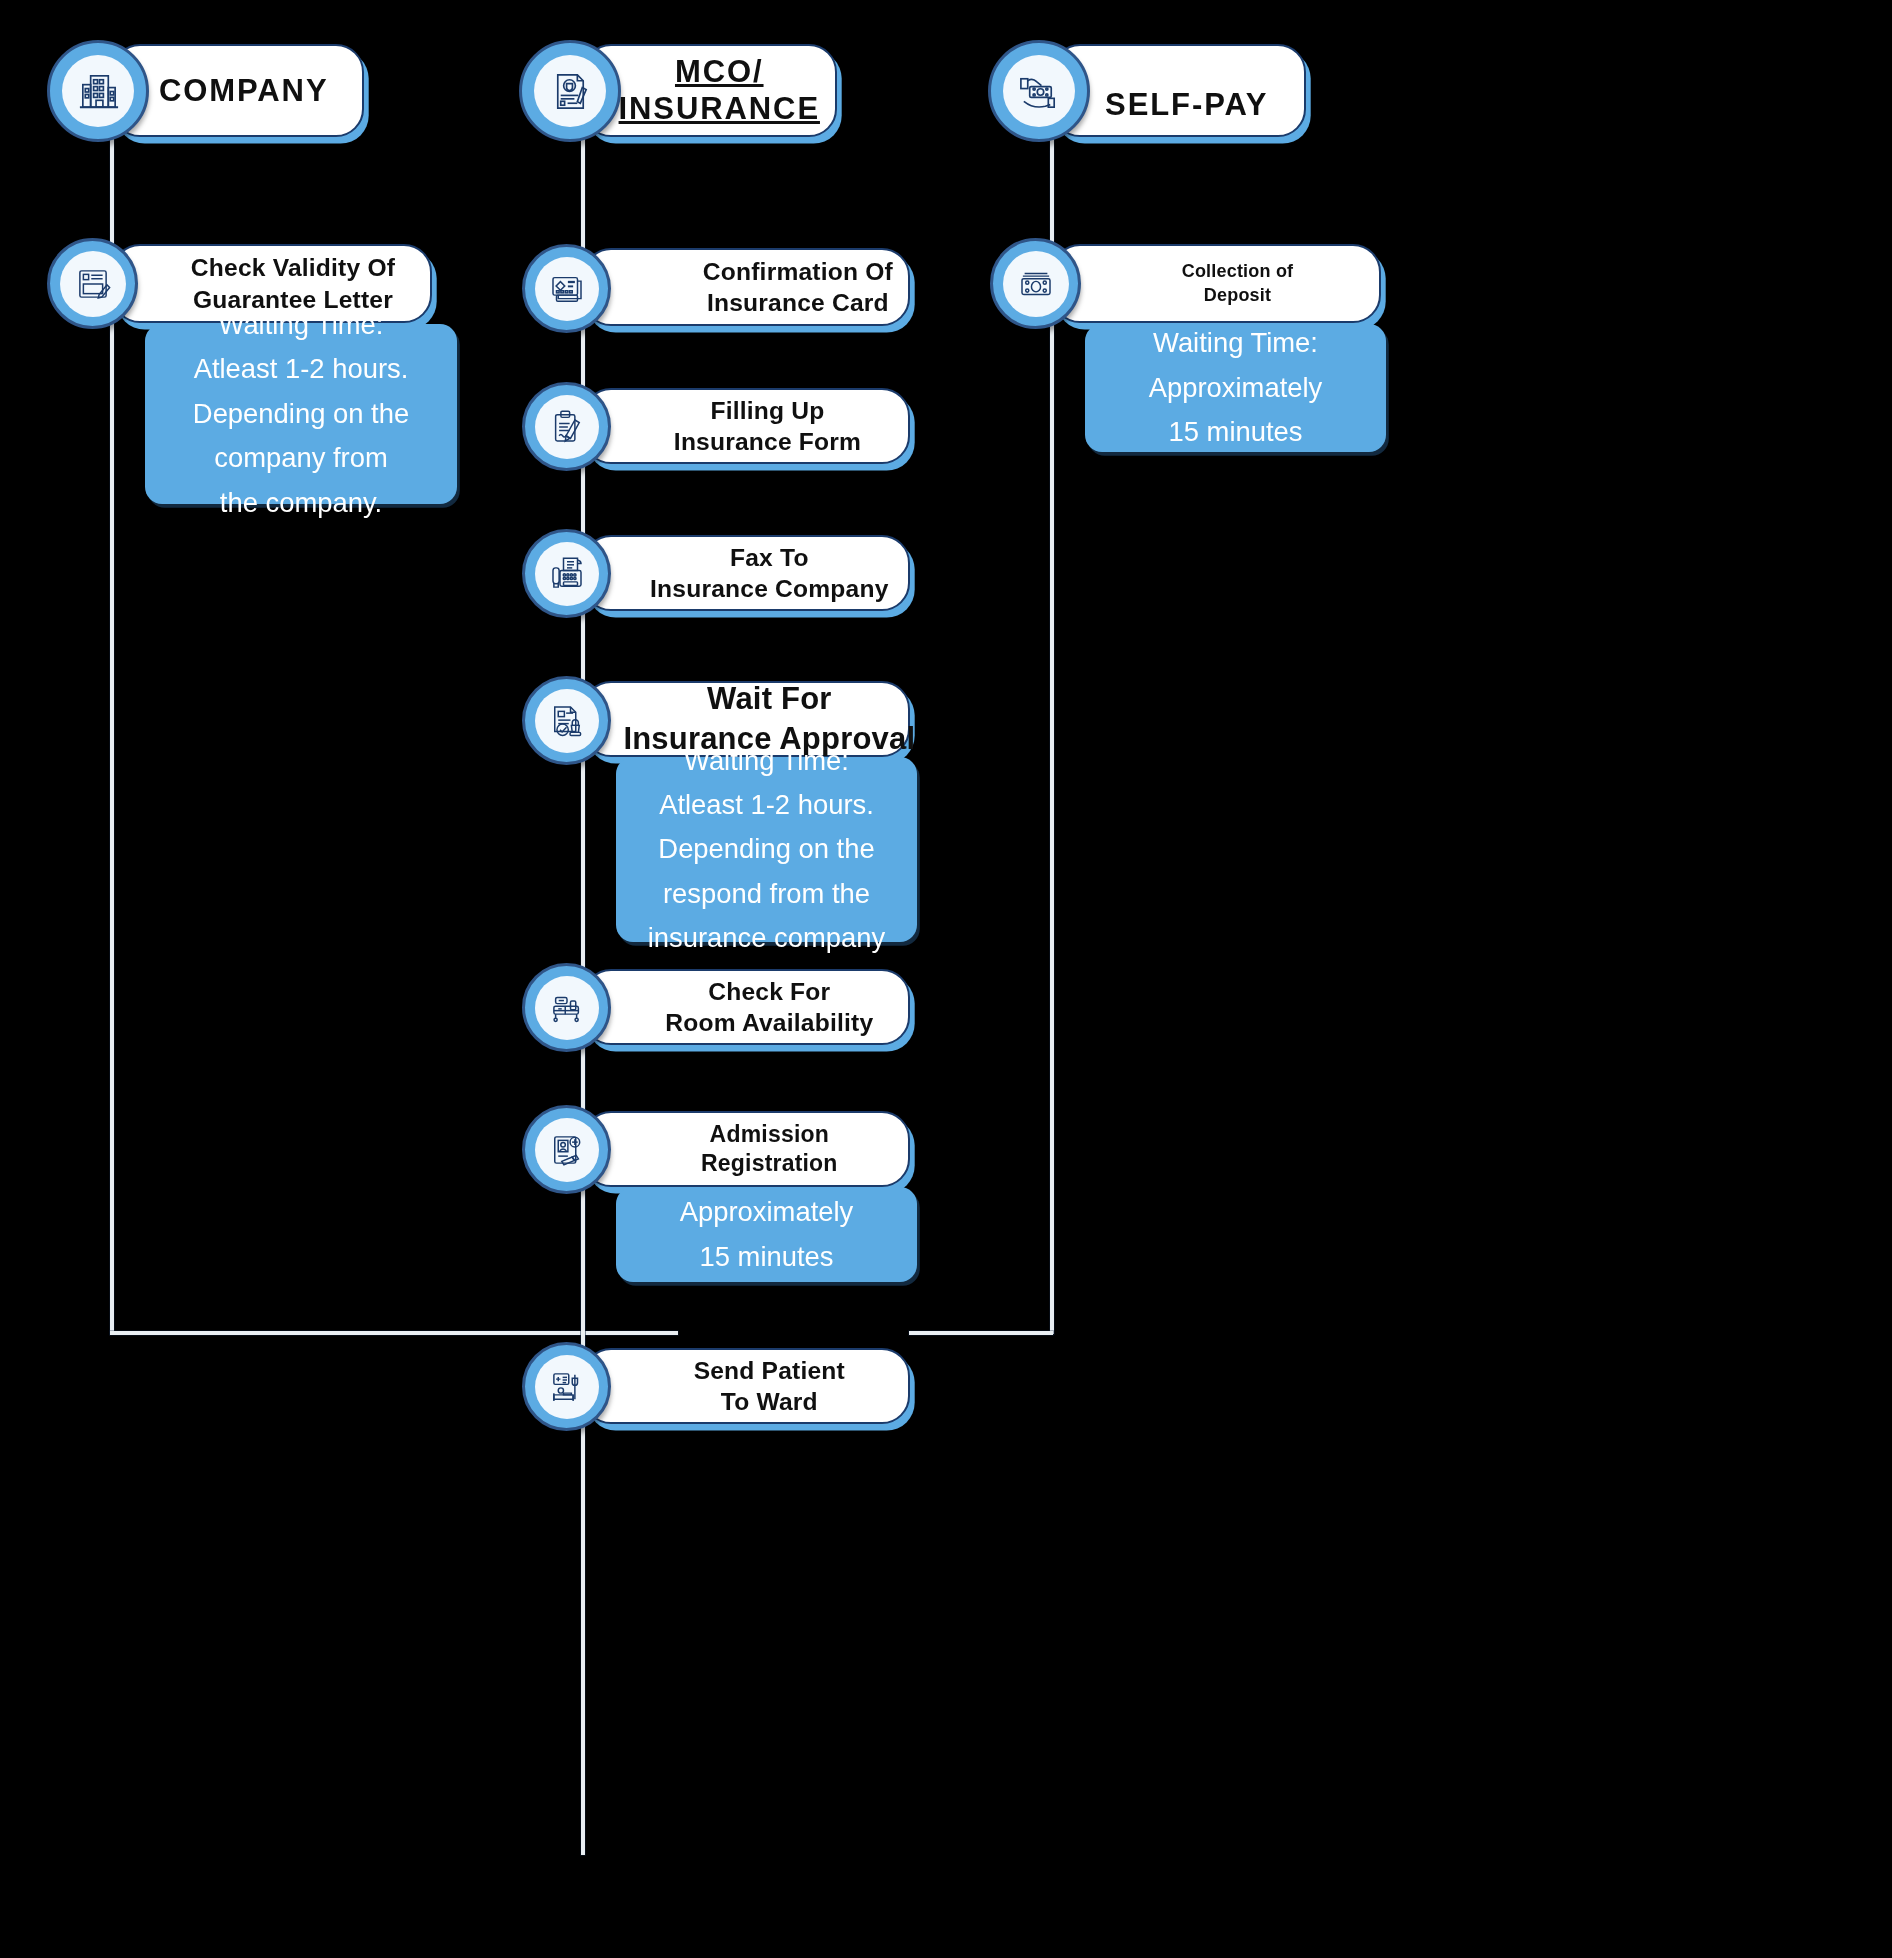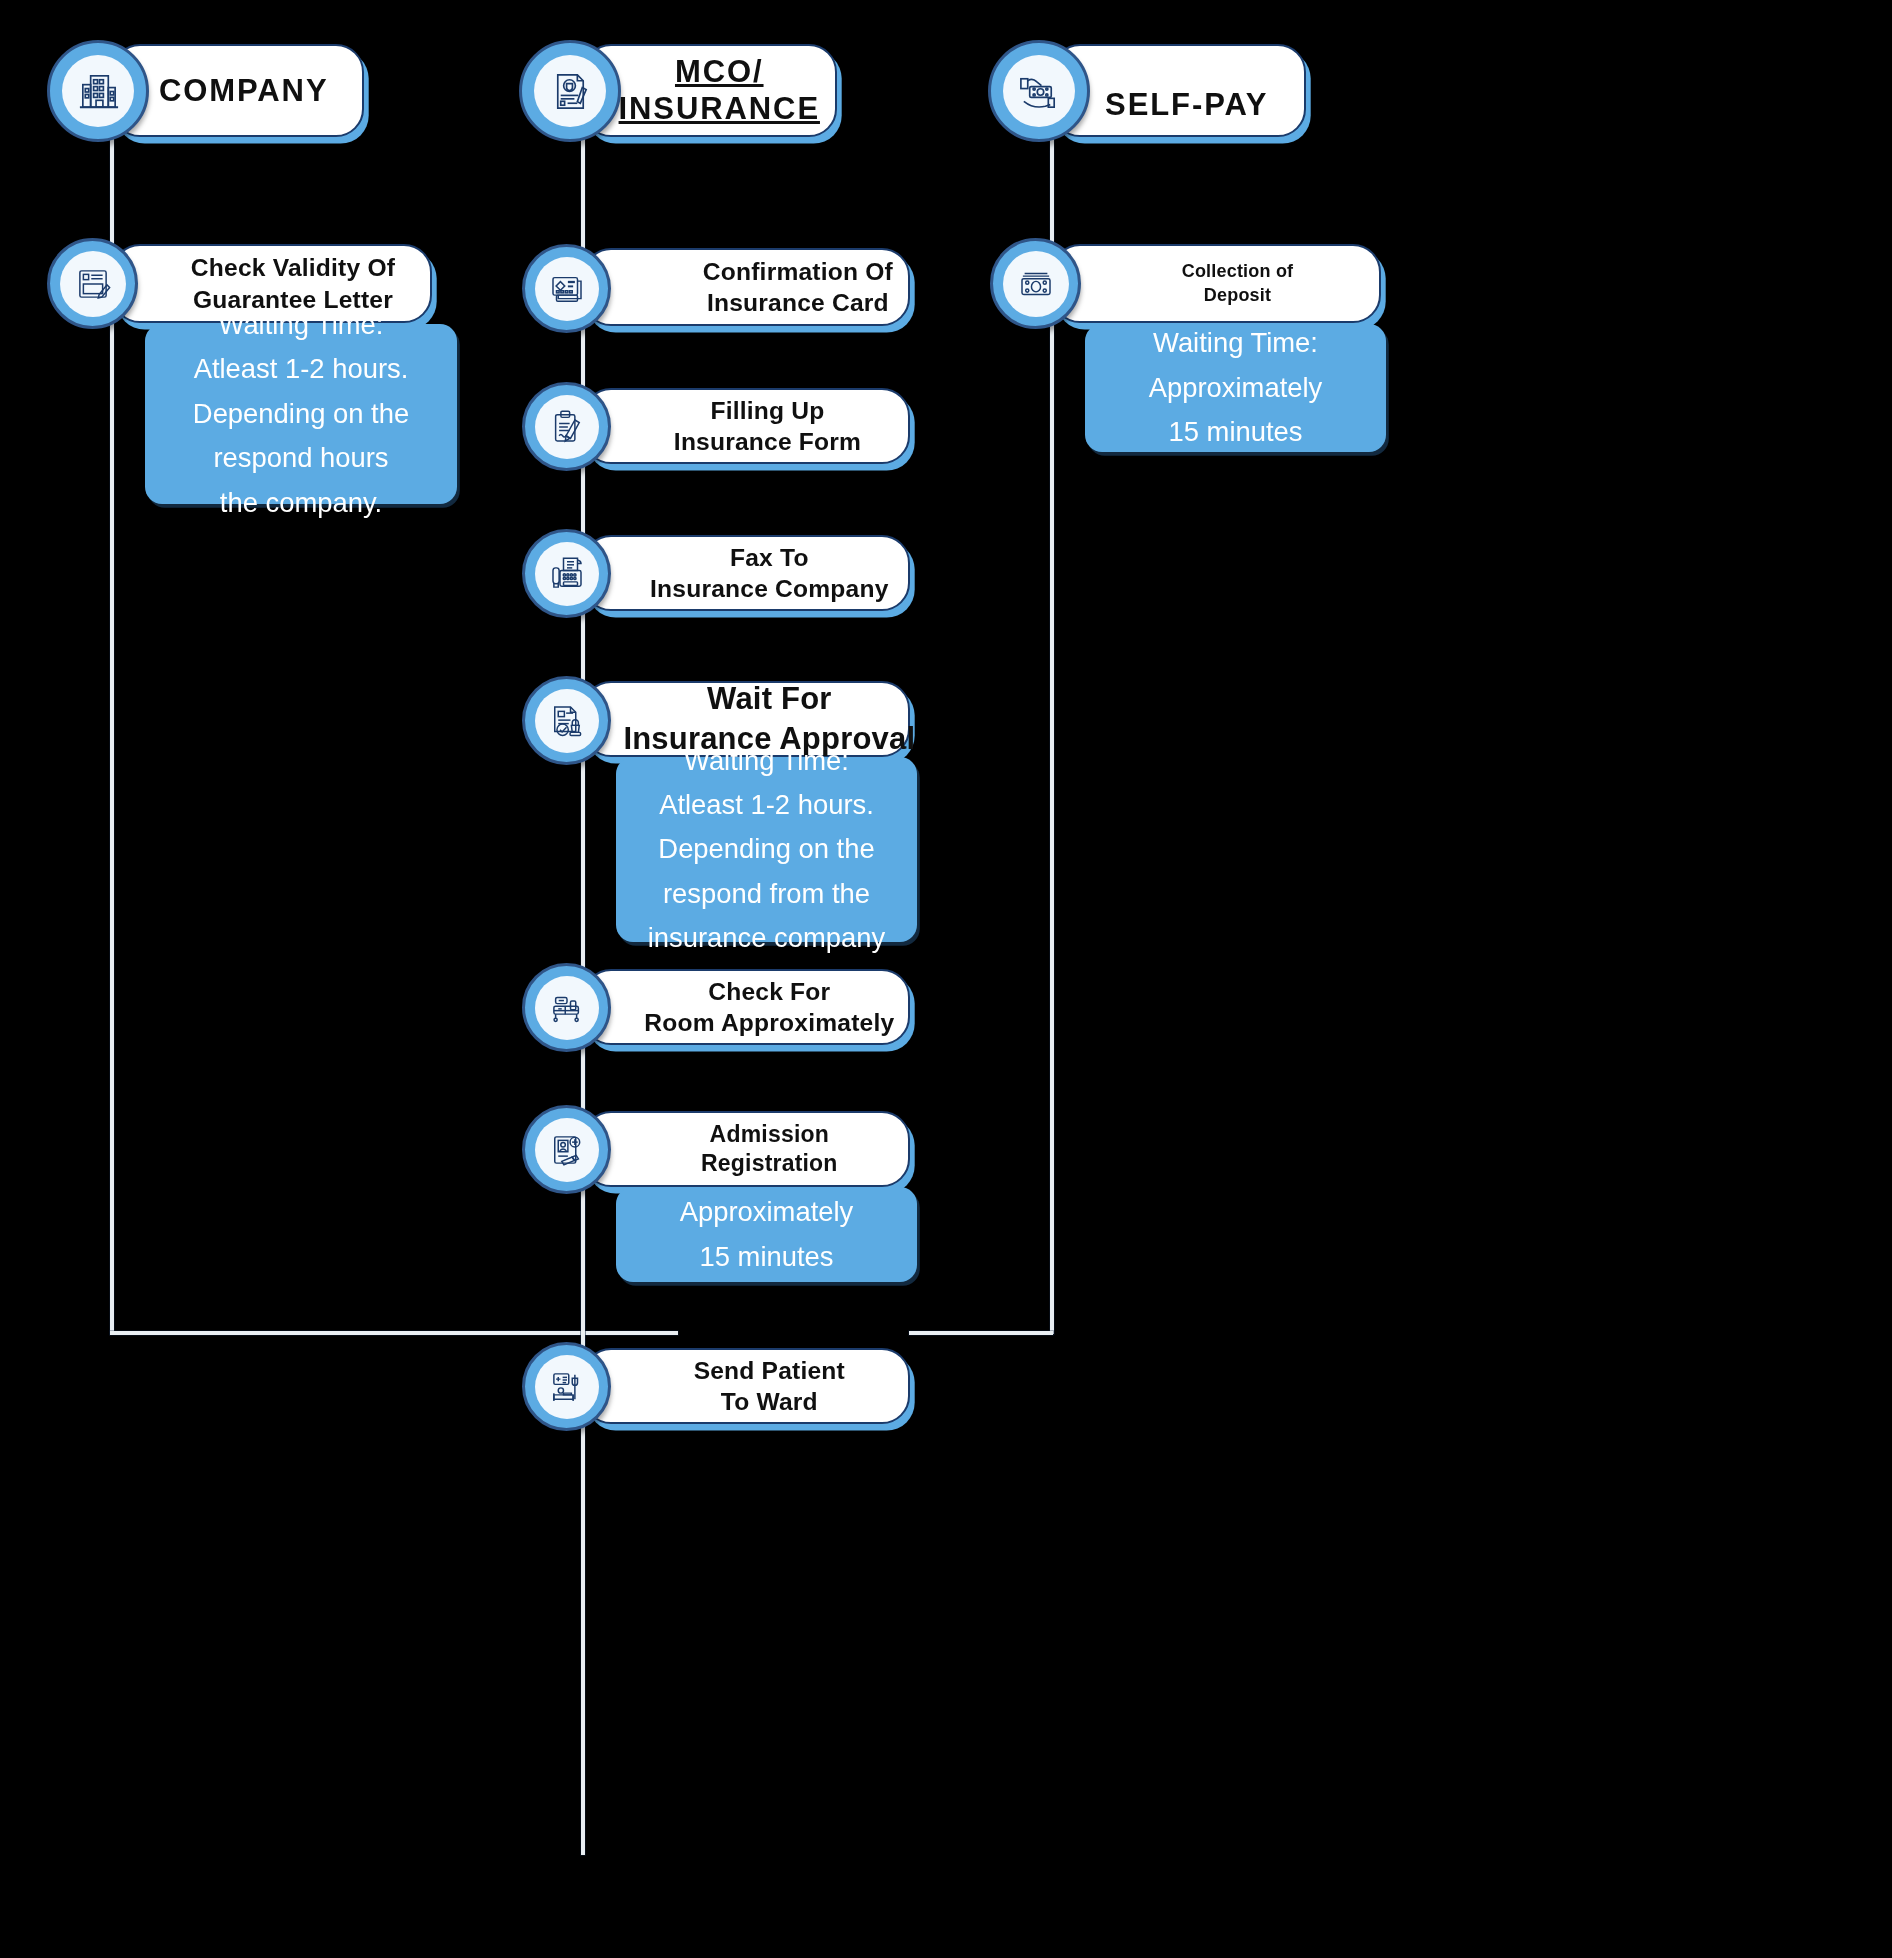--- a/index.html
+++ b/index.html
@@ -98,21 +98,21 @@
           <rect x="13" y="24" width="22" height="11"></rect>
           <path d="M31 36 L40 25 L43 28 L34 39 L30 40 Z"></path>
         </svg>
       </div>
     </div>
   </div>
   <div class="note" style="left:145px;top:324px;width:312px;height:180px;">
     <div>Waiting Time:</div>
     <div>Atleast 1-2 hours.</div>
     <div>Depending on the</div>
-    <div>respond hours</div>
+    <div>company from</div>
     <div>the company.</div>
   </div>
 
   <div class="node hdr">
     <div class="pill" style="left:583px;top:44px;width:254px;height:93px;">
       <span class="pill-label" style="padding-left:45px;white-space:pre;line-height:1.18;text-decoration:underline;">MCO/
 INSURANCE</span>
     </div>
     <div class="bubble" style="left:519px;top:40px;width:102px;height:102px;">
       <div class="bubble-inner" style="width:72px;height:72px;">
@@ -232,21 +232,21 @@
     <div>Waiting Time:</div>
     <div>Atleast 1-2 hours.</div>
     <div>Depending on the</div>
     <div>respond from the</div>
     <div>insurance company</div>
   </div>
 
   <div class="node">
     <div class="pill" style="left:583px;top:969px;width:327px;height:76px;">
       <span class="pill-label" style="font-size: 24.6px; padding-left: 57px; padding-right: 11.4px; white-space: pre;">Check For
-Room Approximately</span>
+Room Availability</span>
     </div>
     <div class="bubble" style="left:522px;top:963px;width:89px;height:89px;">
       <div class="bubble-inner" style="width:64px;height:64px;">
         <svg width="42" height="42" viewBox="0 0 48 48" fill="none" stroke="#1b3b6b" stroke-width="1.7">
           <rect x="11" y="12" width="13" height="7" rx="2"></rect>
           <line x1="14.5" y1="15.5" x2="20.5" y2="15.5"></line>
           <rect x="28" y="16" width="6" height="10" rx="1.5"></rect>
           <rect x="9" y="22" width="28" height="9" rx="2"></rect>
           <line x1="9" y1="27" x2="37" y2="27"></line>
           <line x1="22" y1="22" x2="22" y2="31"></line>

